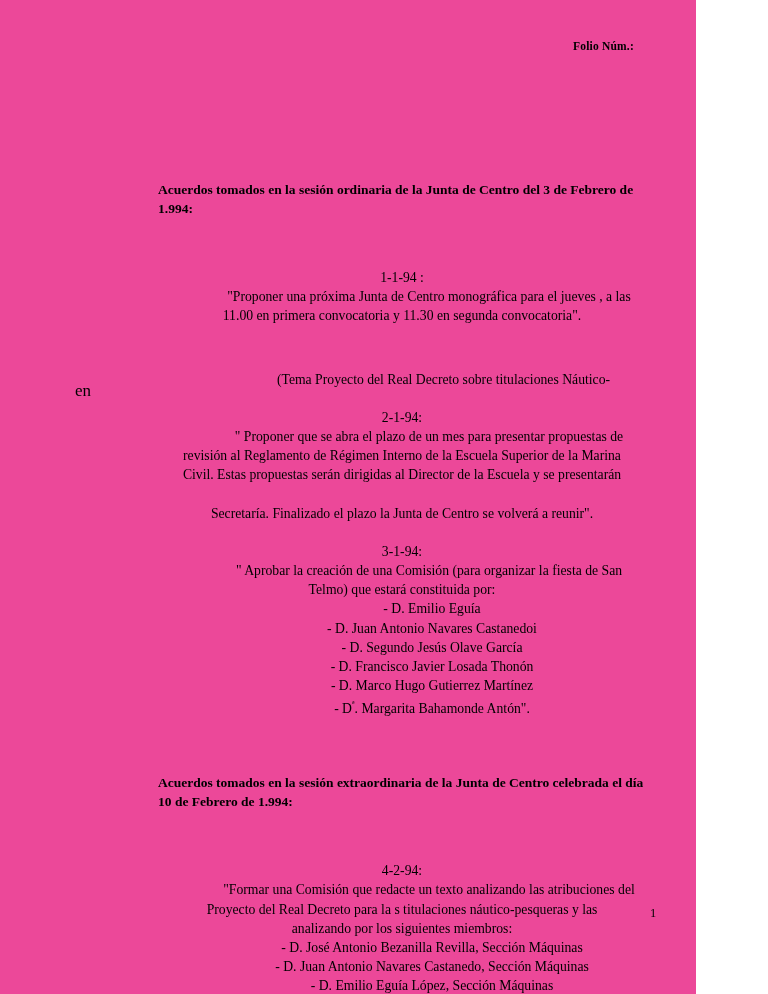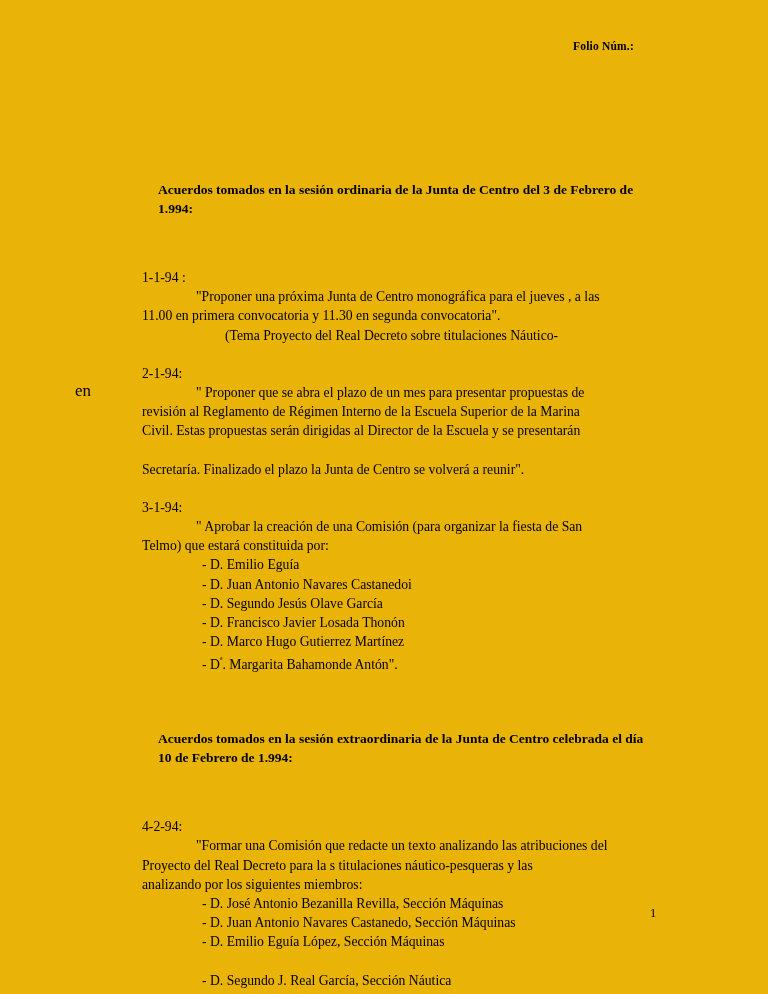--- a/index.html
+++ b/index.html
@@ -6,23 +6,23 @@
     margin: 0;
     padding: 0;
     background: #ffffff;
   }
   body {
     font-family: "Liberation Serif", "DejaVu Serif", serif;
     color: #000000;
   }
   .page {
     position: relative;
-    width: 768px;
+    width: 696px;
     height: 994px;
-    background: #eab308;
+    background: #ec4899;
     overflow: hidden;
   }
   .folio {
     position: absolute;
     left: 573px;
     top: 40px;
     font-size: 11.5px;
     font-weight: bold;
     letter-spacing: 0.2px;
     white-space: nowrap;
@@ -36,29 +36,30 @@
   .heading {
     font-size: 13.5px;
     font-weight: bold;
     line-height: 18.5px;
     margin: 16px;
   }
   .para {
     font-size: 13.7px;
     line-height: 19.2px;
     margin: 0;
+    text-align: center;
   }
   .gap-md { height: 19px; }
   .gap-lg { height: 34px; }
   .gap-xl { height: 40px; }
   .gap-line { height: 19px; }
   
   .ind-1 { padding-left: 54px; }   
   .ind-2 { padding-left: 60px; }   
-  .ind-3 { padding-left: 83px; }   
+  .ind-3 { padding-left: 83px; margin-top: 44px; }   
   .ind-4 { padding-left: 80px; }   
   .stray-en {
     position: absolute;
     left: 75px;
     top: 381px;
     font-size: 17px;
     line-height: 19.2px;
   }
   .page-number {
     position: absolute;

